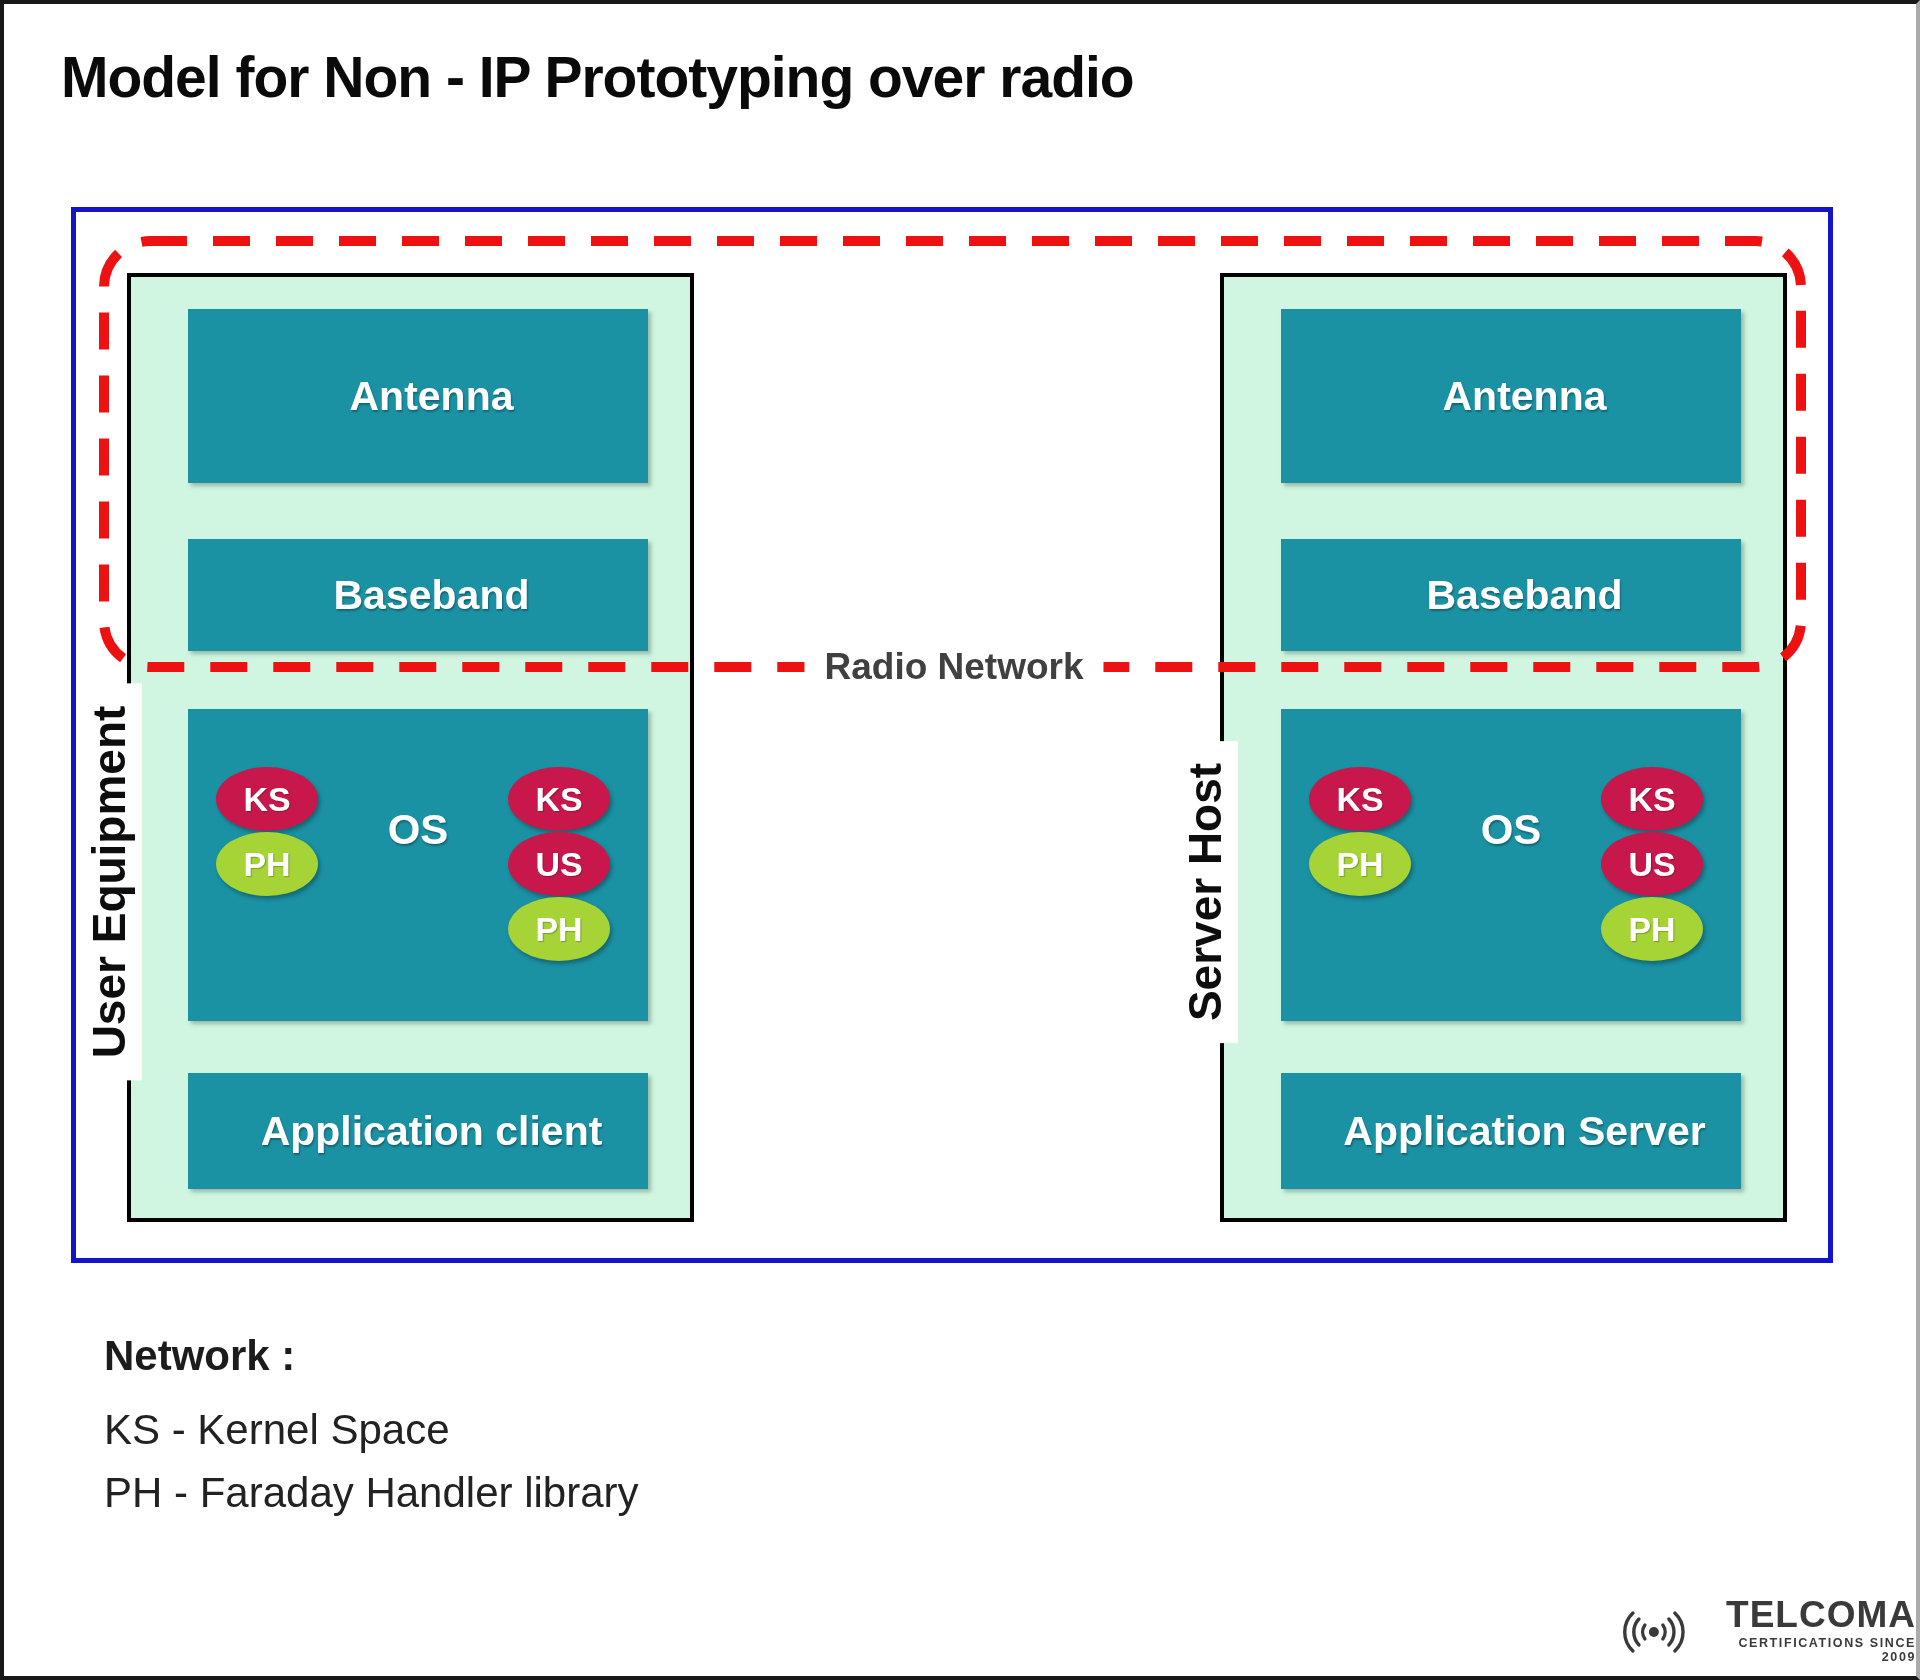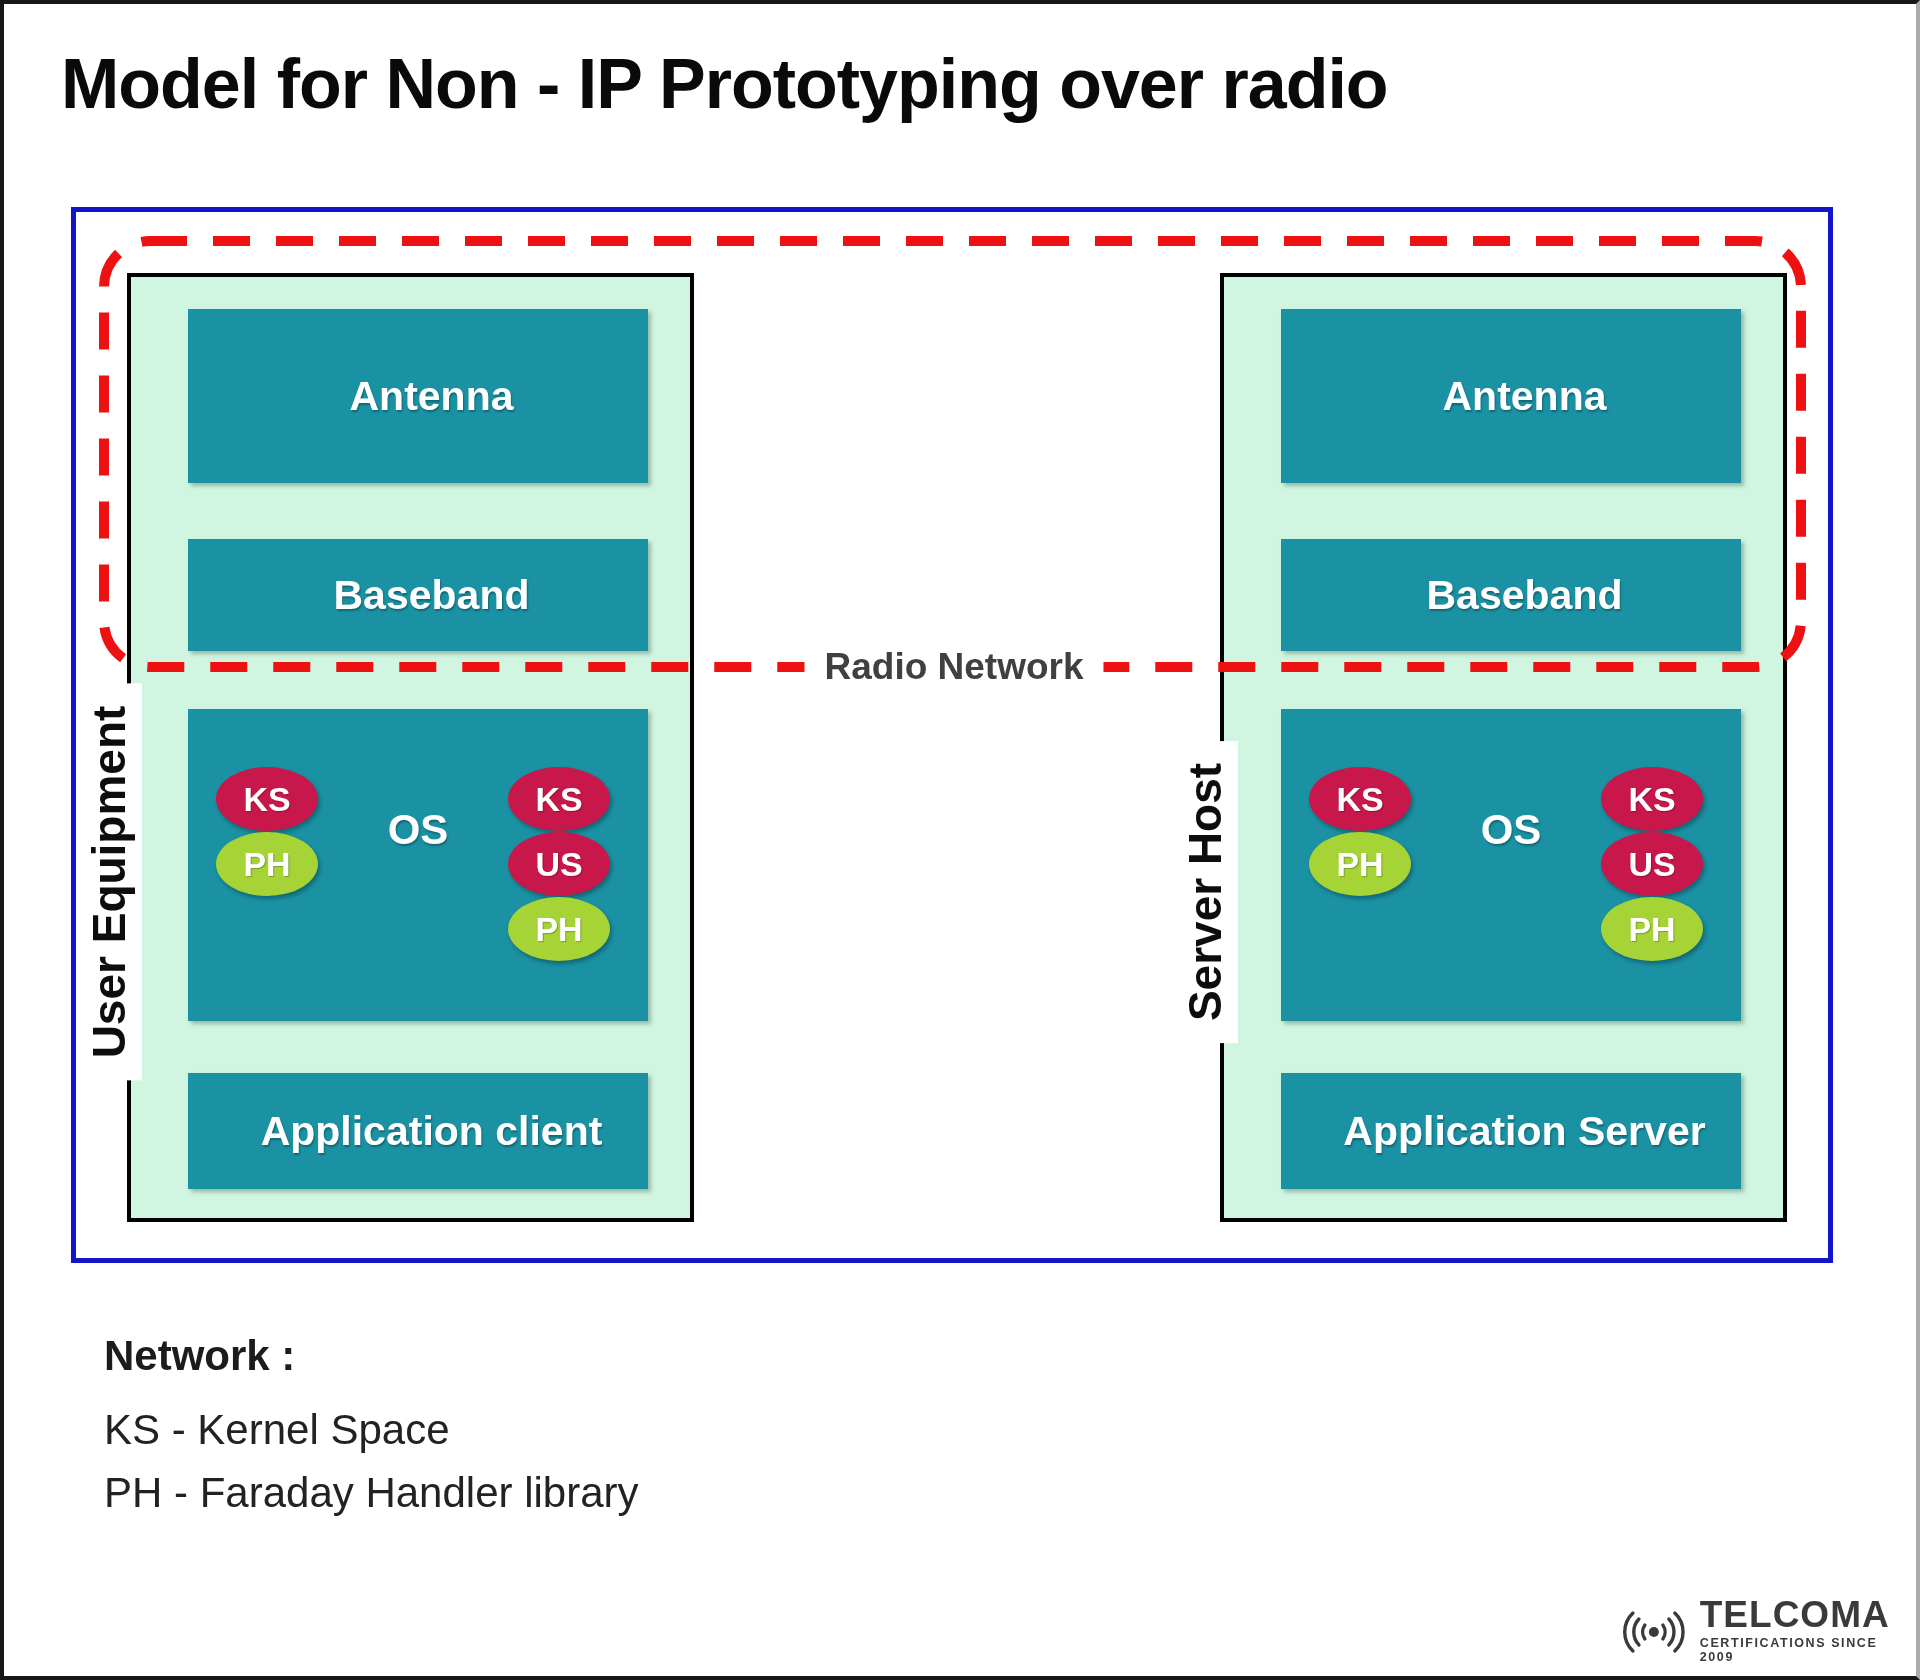--- a/index.html
+++ b/index.html
@@ -4,21 +4,21 @@
 <style>
   * { margin:0; padding:0; box-sizing:border-box; }
   body { background:#fff; font-family:"Liberation Sans", sans-serif; }
   .page {
     position:relative; width:1920px; height:1680px; background:#ffffff; overflow:hidden;
     border-top:4px solid #171717; border-left:4px solid #171717;
     border-bottom:4px solid #171717; border-right:4px solid #ababab;
   }
   .title {
     position:absolute; left:57px; top:40px;
-    font-size:70px; font-weight:700; color:#0a0a0a; letter-spacing:-1px;
+    font-size:57px; font-weight:700; color:#0a0a0a; letter-spacing:-1px;
   }
   
   .faraday-rect {
     position:absolute; left:67px; top:203px; width:1762px; height:1056px;
     border:5px solid #1414cb; z-index:0;
   }
   .faraday-label {
     position:absolute; left:955px; top:1258px; transform:translate(-50%,-50%);
     color:#1414cb; background:#ffffff; padding:2px 16px;
     font-size:44px; font-weight:600; z-index:5; white-space:nowrap;
@@ -74,21 +74,21 @@
     background:#ffffff; color:#0d0d0d; font-size:46px; font-weight:600;
     padding:6px 22px; white-space:nowrap; z-index:4;
   }
   .side-label.ue     { left:105px;  top:878px; }
   .side-label.server { left:1201px; top:888px; }
   
   .legend { position:absolute; left:100px; top:1328px; color:#1c1c1c; z-index:2; }
   .legend-heading { font-size:42px; font-weight:700; margin-bottom:26px; }
   .legend-item { font-size:42px; font-weight:400; margin-bottom:15px; color:#222; }
   
-  .logo { position:absolute; left:1612px; top:1592px; display:flex; align-items:center; gap:8px; z-index:2; }
+  .logo { position:absolute; left:1612px; top:1592px; display:flex; align-items:center; gap:8px; z-index:2;text-align:right; }
   .logo-text { display:flex; flex-direction:column; }
   .logo-brand { font-size:37px; font-weight:800; letter-spacing:1px; color:#3a3a3a; line-height:1; }
   .logo-tagline { font-size:12.5px; font-weight:600; letter-spacing:1.6px; color:#3a3a3a; margin-top:3px; }
 </style>
 </head>
 <body>
 
 <div class="page">
 
   <div class="title">Model for Non - IP Prototyping over radio</div>

